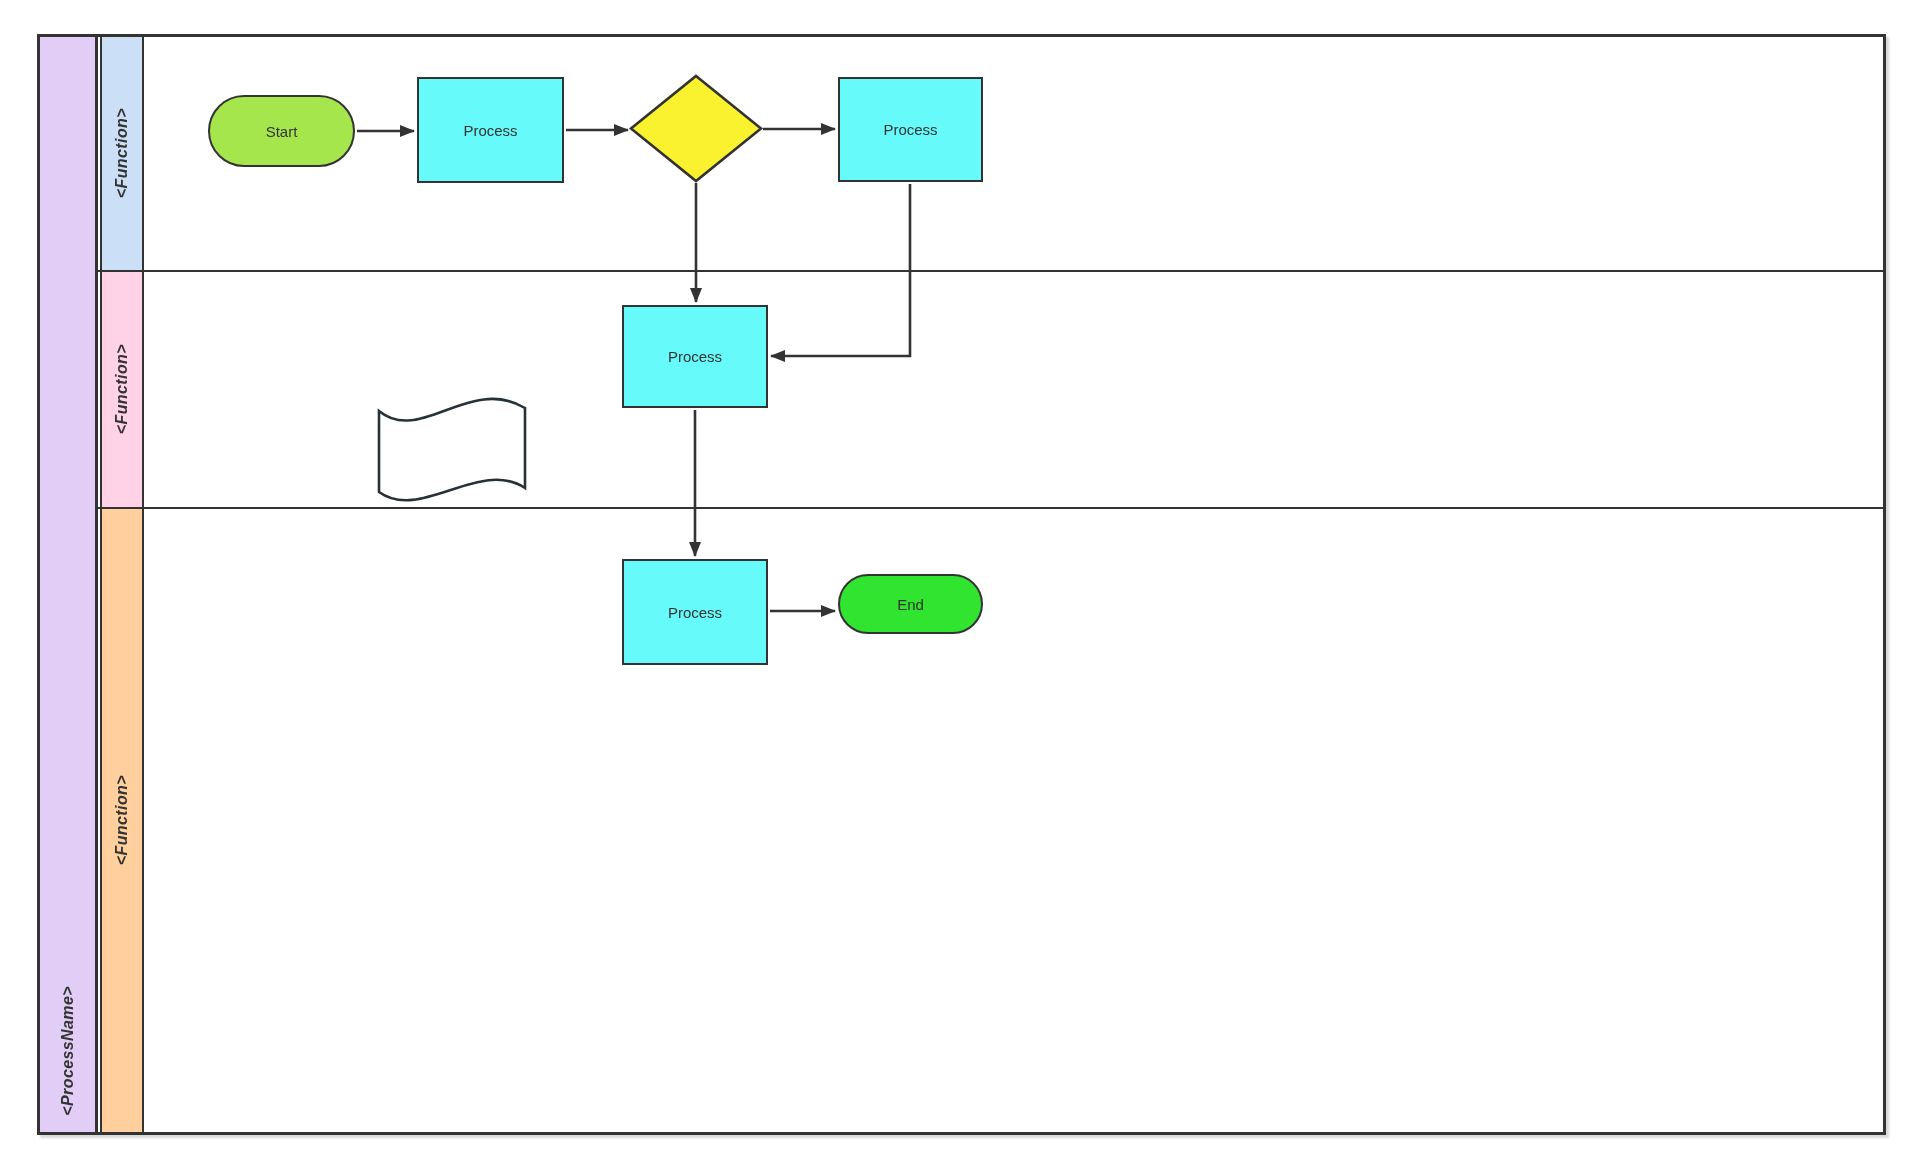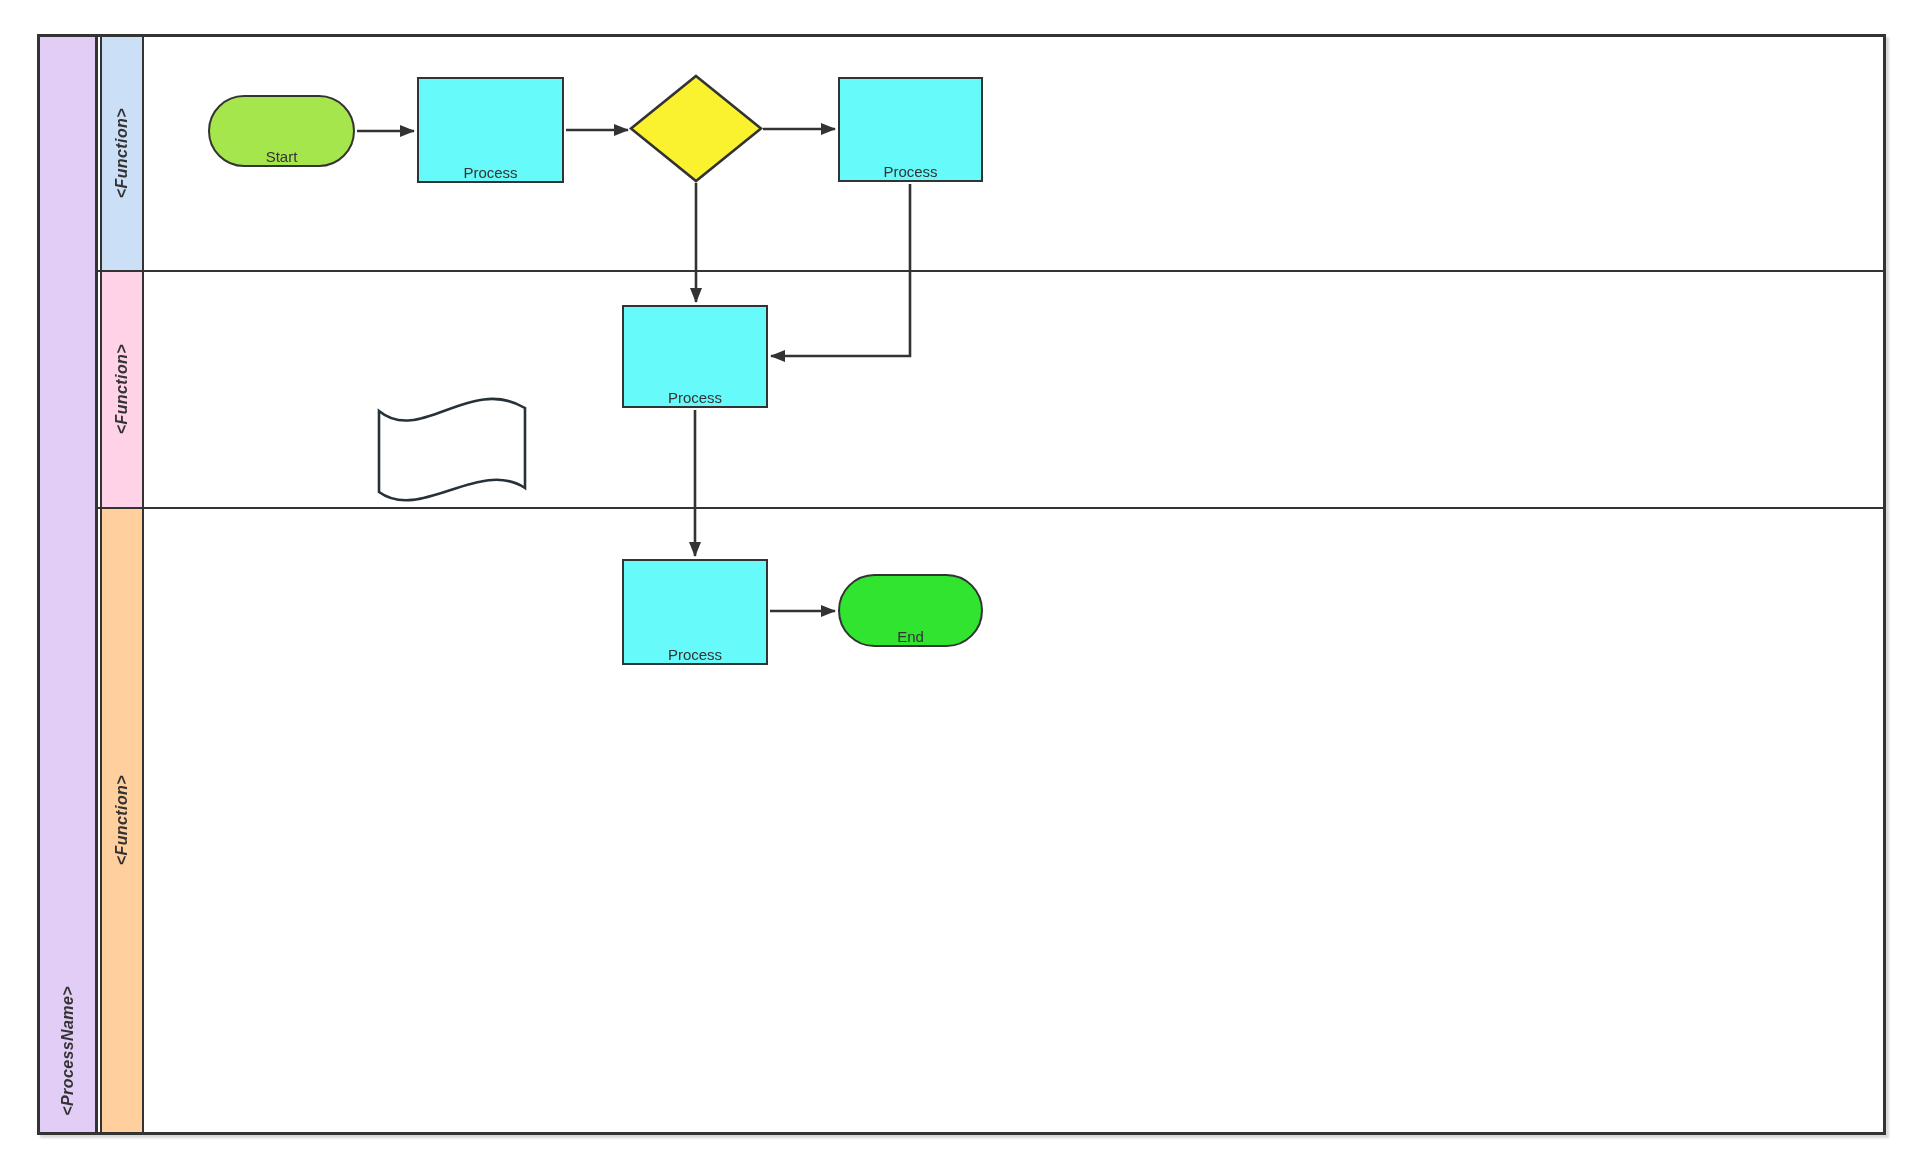--- a/index.html
+++ b/index.html
@@ -94,32 +94,32 @@
     fill: none;
     stroke: #333333;
     stroke-width: 2.6;
   }
   
   .node {
     position: absolute;
     box-sizing: border-box;
     border: 2.5px solid #333333;
     display: flex;
-    align-items: flex-end;
+    align-items: center;
     justify-content: center;
     font-size: 15px;
     color: #333333;
     text-align: center;
   }
   .n-start { left: 208px; top: 95px;  width: 147px; height: 72px;  border-radius: 36px; background: #A6E64D; }
   .n-p1    { left: 417px; top: 77px;  width: 147px; height: 106px; background: #66FAFA; }
   .n-p2    { left: 838px; top: 77px;  width: 145px; height: 105px; background: #66FAFA; }
   .n-p3    { left: 622px; top: 305px; width: 146px; height: 103px; background: #66FAFA; }
   .n-p4    { left: 622px; top: 559px; width: 146px; height: 106px; background: #66FAFA; }
-  .n-end   { left: 838px; top: 574px; width: 145px; height: 73px;  border-radius: 37px; background: #30E430; }
+  .n-end   { left: 838px; top: 574px; width: 145px; height: 60px;  border-radius: 37px; background: #30E430; }
 </style>
 </head>
 <body>
 
 <div class="canvas">
 
   <div class="pool">
     <div class="pool-header">
       <span class="v-label">&lt;ProcessName&gt;</span>
     </div>

